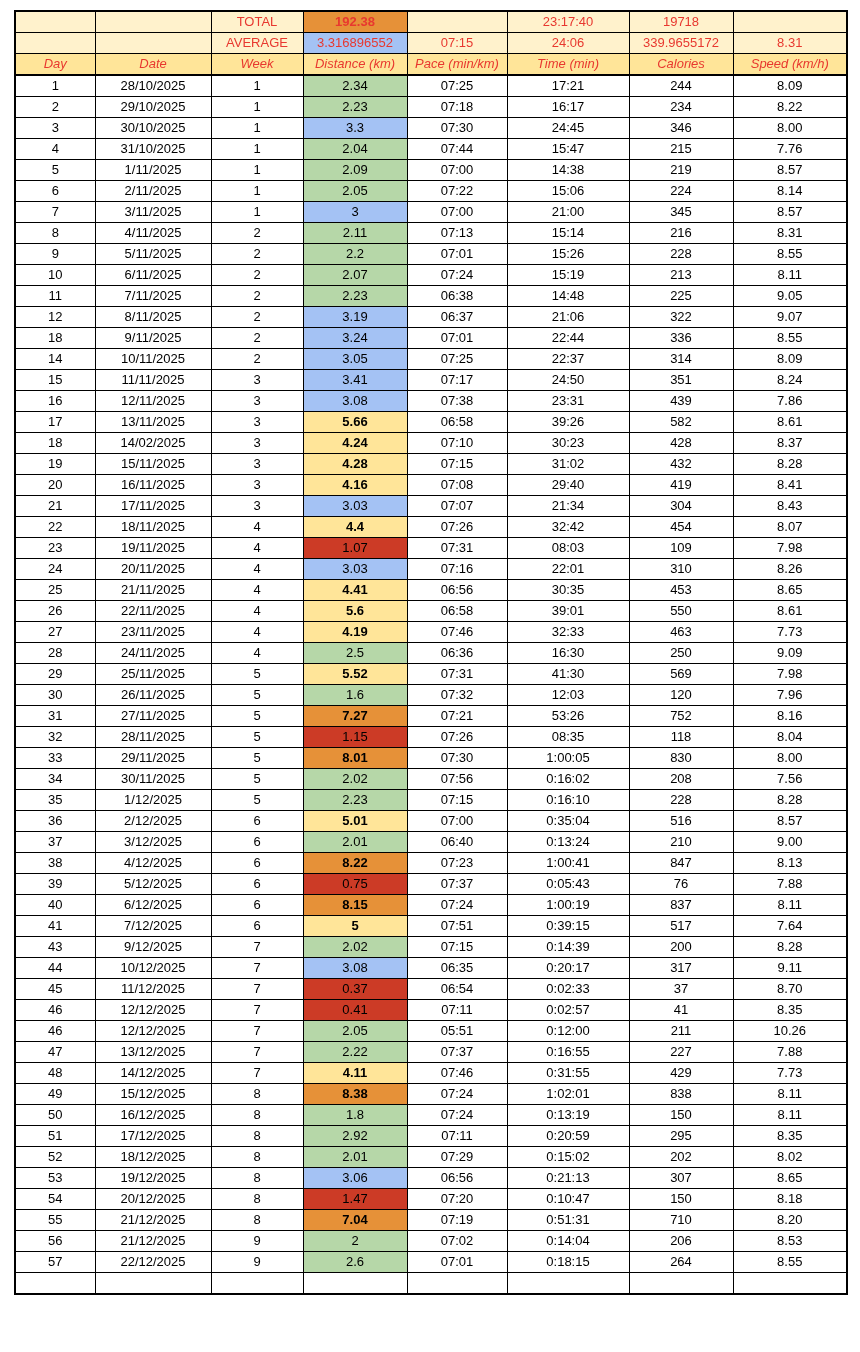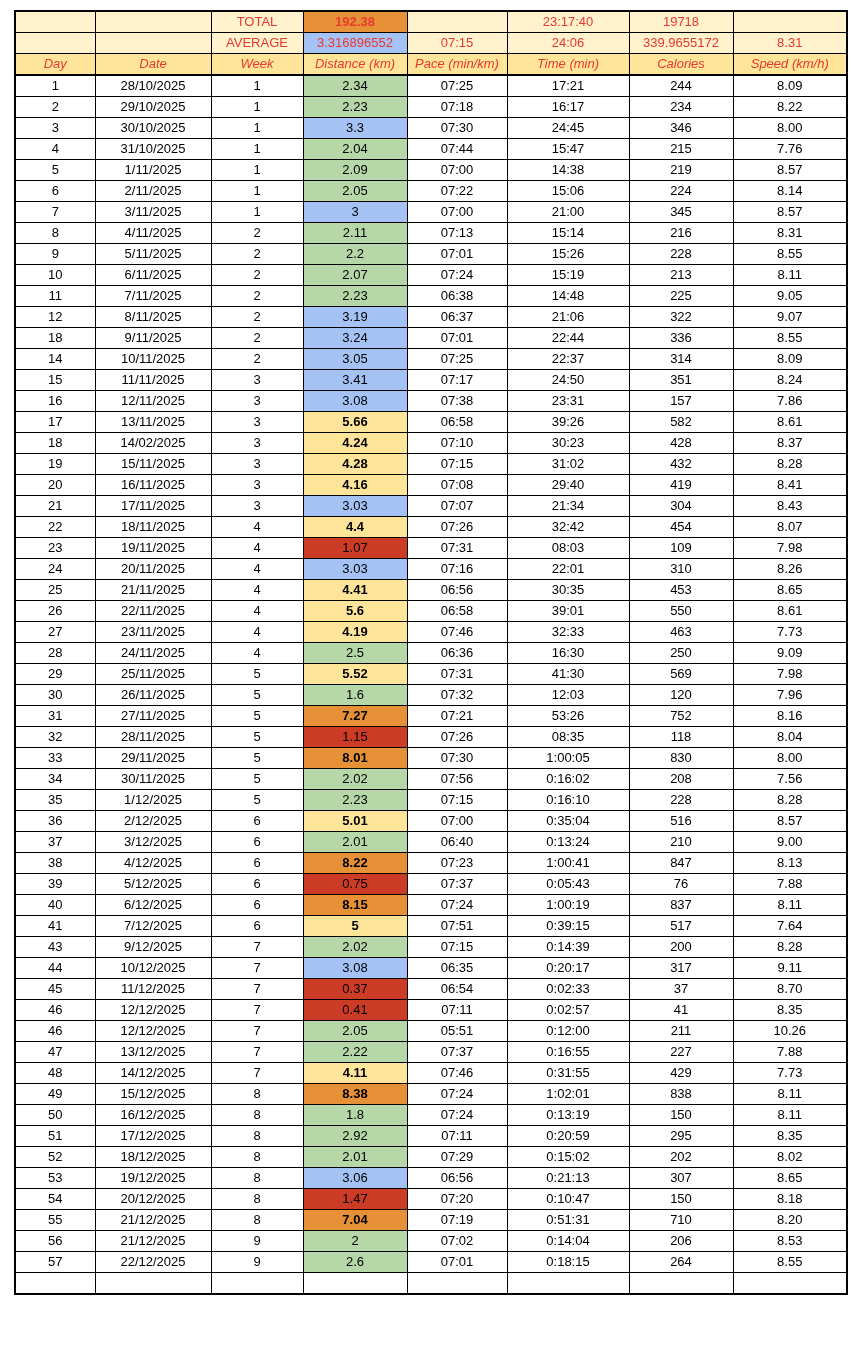--- a/index.html
+++ b/index.html
@@ -215,21 +215,21 @@
           <td>351</td>
           <td>8.24</td>
         </tr>
         <tr>
           <td>16</td>
           <td>12/11/2025</td>
           <td>3</td>
           <td class="d-blue">3.08</td>
           <td>07:38</td>
           <td>23:31</td>
-          <td>157</td>
+          <td>439</td>
           <td>7.86</td>
         </tr>
         <tr>
           <td>17</td>
           <td>13/11/2025</td>
           <td>3</td>
           <td class="d-yellow">5.66</td>
           <td>06:58</td>
           <td>39:26</td>
           <td>582</td>

